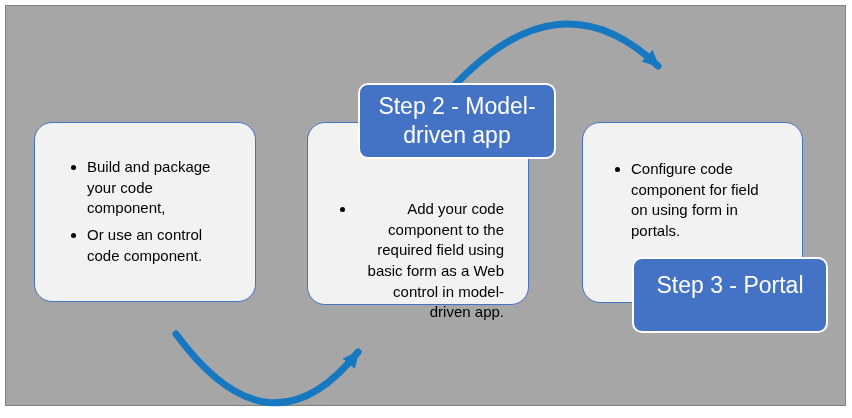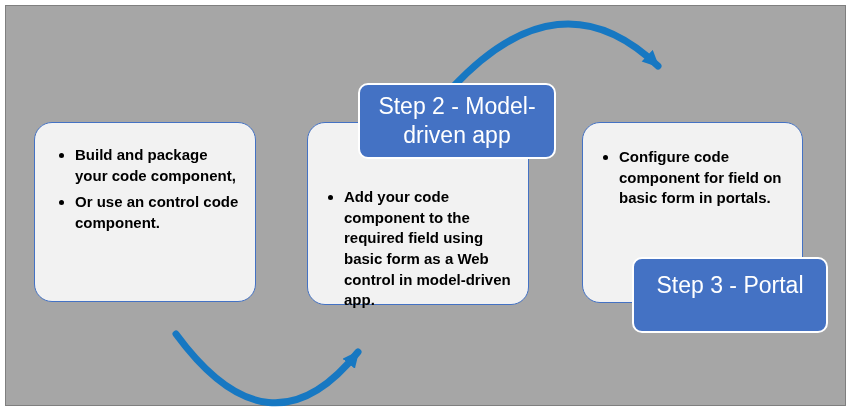--- a/index.html
+++ b/index.html
@@ -51,32 +51,31 @@
   .arrowhead { fill: var(--arrow); }
   .card {
     position: absolute;
     background: var(--card-fill);
     border: 1.5px solid var(--card-border);
     border-radius: 18px;
     z-index: 2;
     color: var(--bullet-text);
   }
   .card ul {
-    margin: 0;
+    margin: 12px;
     padding-left: 16px;
     list-style: disc outside;
-    font-weight: bold;
   }
   .card li {
     font-size: 15px;
     line-height: 1.38;
     margin-bottom: 6px;
   }
   .card-1 { left: 34px;  top: 122px; width: 222px; height: 180px; padding: 22px 12px 10px 24px; }
-  .card-2 { left: 307px; top: 122px; width: 222px; height: 183px; padding: 64px 12px 10px 20px; }
+  .card-2 { left: 307px; top: 122px; width: 222px; height: 183px; padding: 64px 12px 10px 20px; text-align: right; }
   .card-3 { left: 582px; top: 122px; width: 221px; height: 181px; padding: 24px 12px 10px 20px; }
   .step-label {
     position: absolute;
     background: var(--label-fill);
     border: 2px solid var(--label-border);
     border-radius: 10px;
     color: var(--label-text);
     display: flex;
     align-items: center;
     justify-content: center;
@@ -115,21 +114,21 @@
   </div>
 
   <div class="card card-2">
     <ul>
       <li>Add your code component to the required field using basic form as a Web control in model-driven app.</li>
     </ul>
   </div>
 
   <div class="card card-3">
     <ul>
-      <li>Configure code component for field on basic form in portals.</li>
+      <li>Configure code component for field on using form in portals.</li>
     </ul>
   </div>
 
 
   <div class="step-label label-2">
     <span>Step 2 - Model-driven app</span>
   </div>
 
   <div class="step-label label-3">
     <span>Step 3 - Portal</span>

